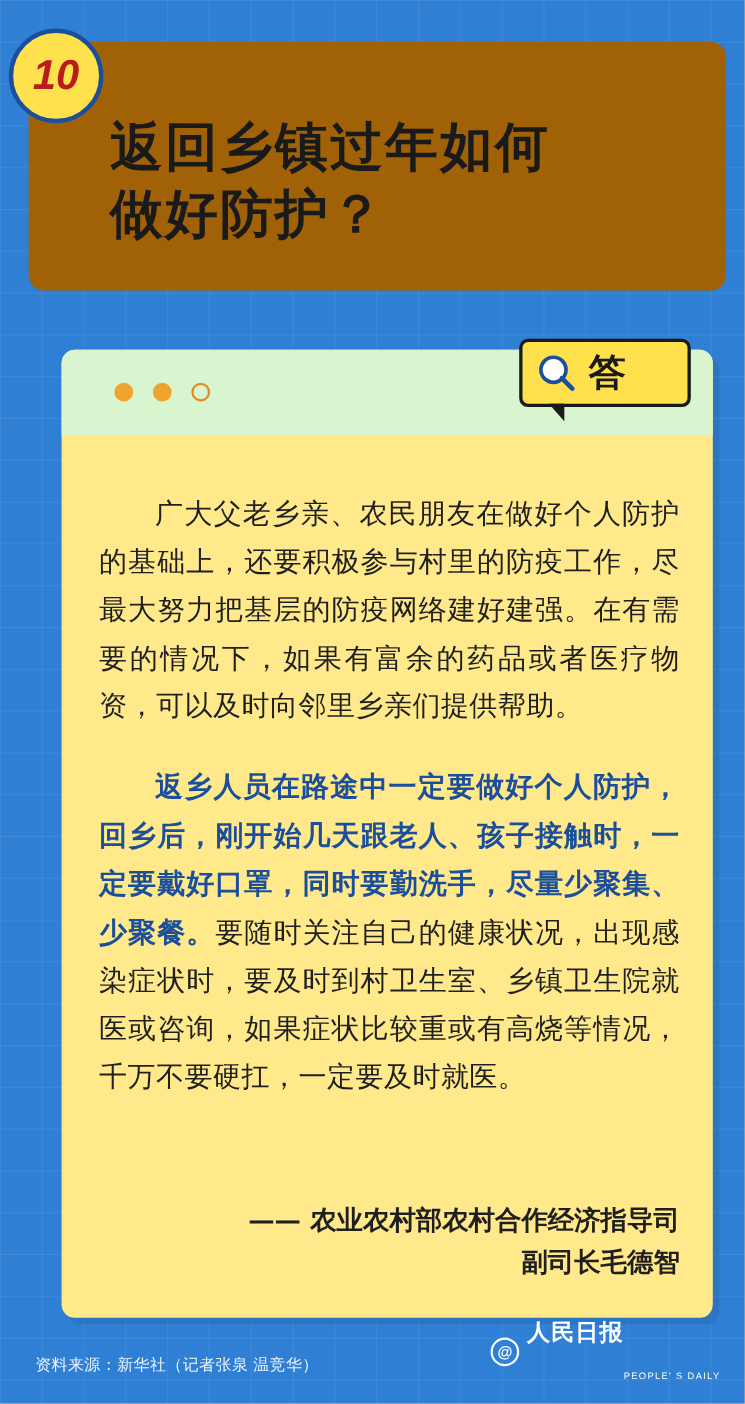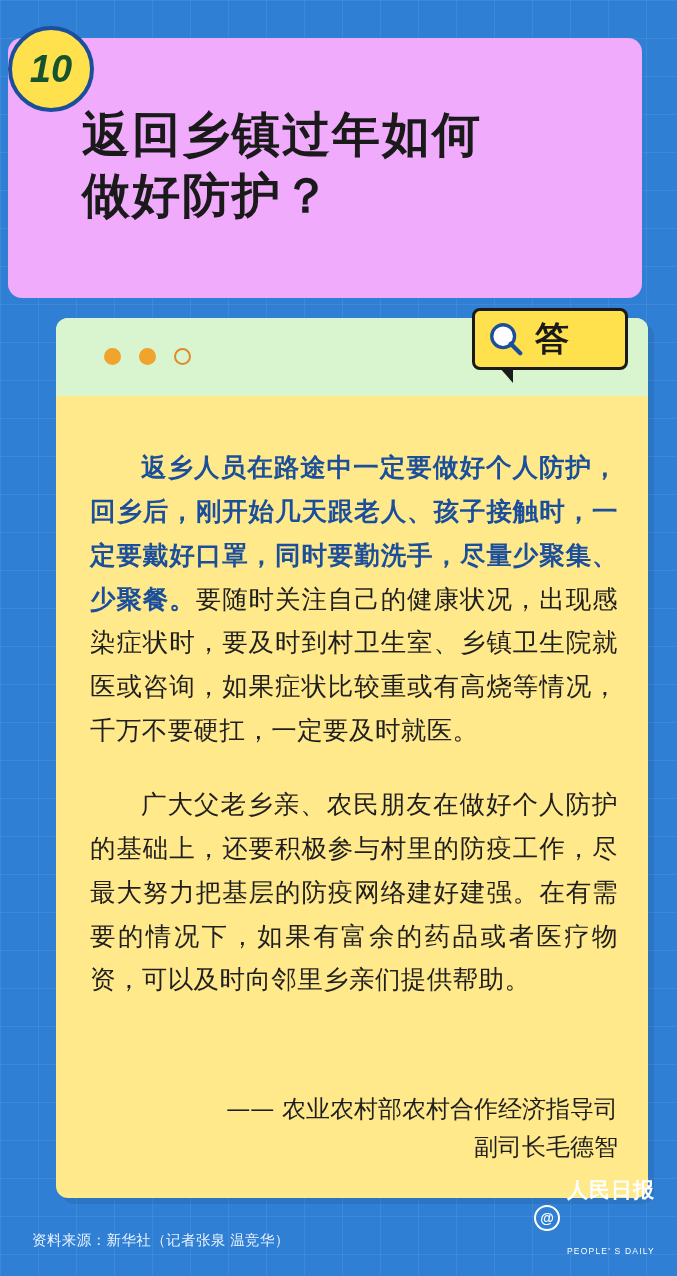--- a/index.html
+++ b/index.html
@@ -22,25 +22,25 @@
     background-image:
       linear-gradient(to right, rgba(255,255,255,0.07) 1px, transparent 1px),
       linear-gradient(to bottom, rgba(255,255,255,0.07) 1px, transparent 1px);
     background-size: 38px 38px;
     pointer-events: none;
   }
 
   
   .header-card {
     position: absolute;
-    left: 8px;
+    left: 26px;
     top: 38px;
     width: 634px;
-    height: 260px;
-    background: #f0abfc;
+    height: 226px;
+    background: #a16207;
     border-radius: 14px;
   }
   .header-title {
     position: absolute;
     left: 74px;
     top: 66px;
     width: 560px;
     font-size: 48px;
     font-weight: bold;
     line-height: 1.28;
@@ -55,21 +55,21 @@
     width: 78px;
     height: 78px;
     border-radius: 50%;
     background: #ffe14d;
     border: 4px solid #1b4f9c;
     display: flex;
     align-items: center;
     justify-content: center;
     font-size: 38px;
     font-weight: bold;
-    color: #14532d;
+    color: #b91c1c;
     font-style: italic;
   }
 
   
   .body-card {
     position: absolute;
     left: 56px;
     top: 318px;
     width: 592px;
     height: 880px;
@@ -163,20 +163,21 @@
     position: absolute;
     left: 34px;
     top: 772px;
     width: 528px;
     text-align: right;
     font-family: "DejaVu Serif", serif;
     font-size: 24px;
     line-height: 1.6;
     color: #1f1f1f;
     white-space: pre-line;
+    font-weight: bold;
   }
 
   
   .footer-source {
     position: absolute;
     left: 32px;
     bottom: 26px;
     font-size: 14.5px;
     color: #eaf2ff;
     letter-spacing: 0.4px;
@@ -199,21 +200,21 @@
     position: relative;
     box-sizing: border-box;
     font-size: 14px;
     display: flex;
     align-items: center;
     justify-content: center;
     font-weight: bold;
   }
   .brand-text {
     display: flex;
-    flex-direction: column;
+    flex-direction: row;
     line-height: 1.05;
   }
   .brand-cn {
     font-size: 21px;
     font-weight: bold;
     letter-spacing: 1px;
   }
   .brand-en {
     font-size: 8.5px;
     letter-spacing: 1.2px;
@@ -242,22 +243,22 @@
 
   <div class="answer-tag">
     <svg class="magnifier" viewBox="0 0 40 40">
       <circle cx="17" cy="17" r="12" fill="#ffffff" stroke="#1b4f9c" stroke-width="3.5"></circle>
       <line x1="25" y1="25" x2="35" y2="35" stroke="#1b4f9c" stroke-width="4.5" stroke-linecap="round"></line>
     </svg>
     <span class="answer-char">答</span>
   </div>
 
   <div class="content">
+    <p class="para">广大父老乡亲、农民朋友在做好个人防护的基础上，还要积极参与村里的防疫工作，尽最大努力把基层的防疫网络建好建强。在有需要的情况下，如果有富余的药品或者医疗物资，可以及时向邻里乡亲们提供帮助。</p>
     <p class="para"><span class="hl">返乡人员在路途中一定要做好个人防护，回乡后，刚开始几天跟老人、孩子接触时，一定要戴好口罩，同时要勤洗手，尽量少聚集、少聚餐。</span><span>要随时关注自己的健康状况，出现感染症状时，要及时到村卫生室、乡镇卫生院就医或咨询，如果症状比较重或有高烧等情况，千万不要硬扛，一定要及时就医。</span></p>
-    <p class="para">广大父老乡亲、农民朋友在做好个人防护的基础上，还要积极参与村里的防疫工作，尽最大努力把基层的防疫网络建好建强。在有需要的情况下，如果有富余的药品或者医疗物资，可以及时向邻里乡亲们提供帮助。</p>
   </div>
 
   <div class="attribution">—— 农业农村部农村合作经济指导司
 副司长毛德智</div>
 </div>
 
 <div class="footer-source">资料来源：新华社（记者张泉 温竞华）</div>
 <div class="brand">
   <span class="brand-mark">@</span>
   <span class="brand-text">

